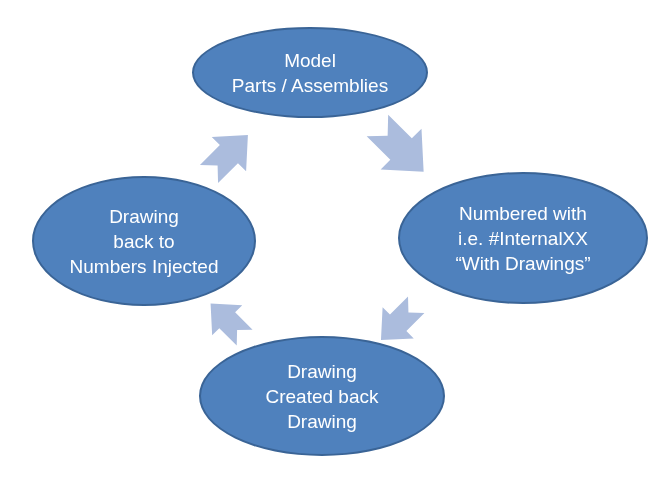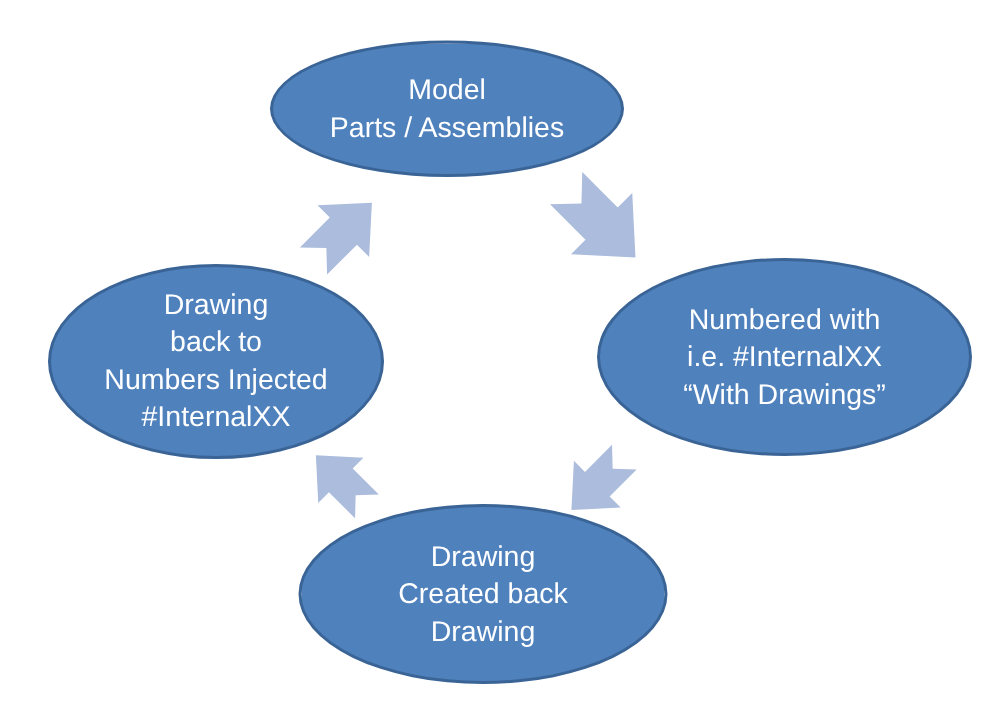--- a/index.html
+++ b/index.html
@@ -28,21 +28,21 @@
     display: flex;
     flex-direction: column;
     align-items: center;
     justify-content: center;
     text-align: center;
     font-size: 19px;
     line-height: 25px;
   }
   .node .line { display: block; white-space: nowrap; }
 
-  .node-top    { left: 180px; top: 27px;  width: 236px; height: 91px; }
+  .node-top    { left: 192px; top: 27px;  width: 236px; height: 91px; }
   .node-top .line + .line { }
   .node-right  { left: 398px; top: 172px; width: 250px; height: 132px; text-align: center; }
   .node-bottom { left: 199px; top: 336px; width: 246px; height: 120px; }
   .node-left   { left: 32px;  top: 176px; width: 224px; height: 130px; }
 
   .arrow { position: absolute; }
   .arrow svg { width: 100%; height: 100%; display: block; }
   .arrow path { fill: var(--arrow-fill); }
 
   .arrow-tr { left: 362px; top: 110px; width: 76px; height: 76px; transform: rotate(45deg); }
@@ -69,21 +69,20 @@
   <div class="node node-bottom">
     <span class="line">Drawing</span>
     <span class="line">Created back</span>
     <span class="line">Drawing</span>
   </div>
 
   <div class="node node-left">
     <span class="line">Drawing</span>
     <span class="line">back to</span>
     <span class="line">Numbers Injected</span>
-    <span class="line">#InternalXX</span>
   </div>
 
   <div class="arrow arrow-tr">
     <svg viewBox="0 0 100 100" aria-hidden="true">
       <path d="M8,30 L52,30 L52,12 L94,50 L52,88 L52,70 L8,70 L27,50 Z"></path>
     </svg>
   </div>
 
   <div class="arrow arrow-rb">
     <svg viewBox="0 0 100 100" aria-hidden="true">

